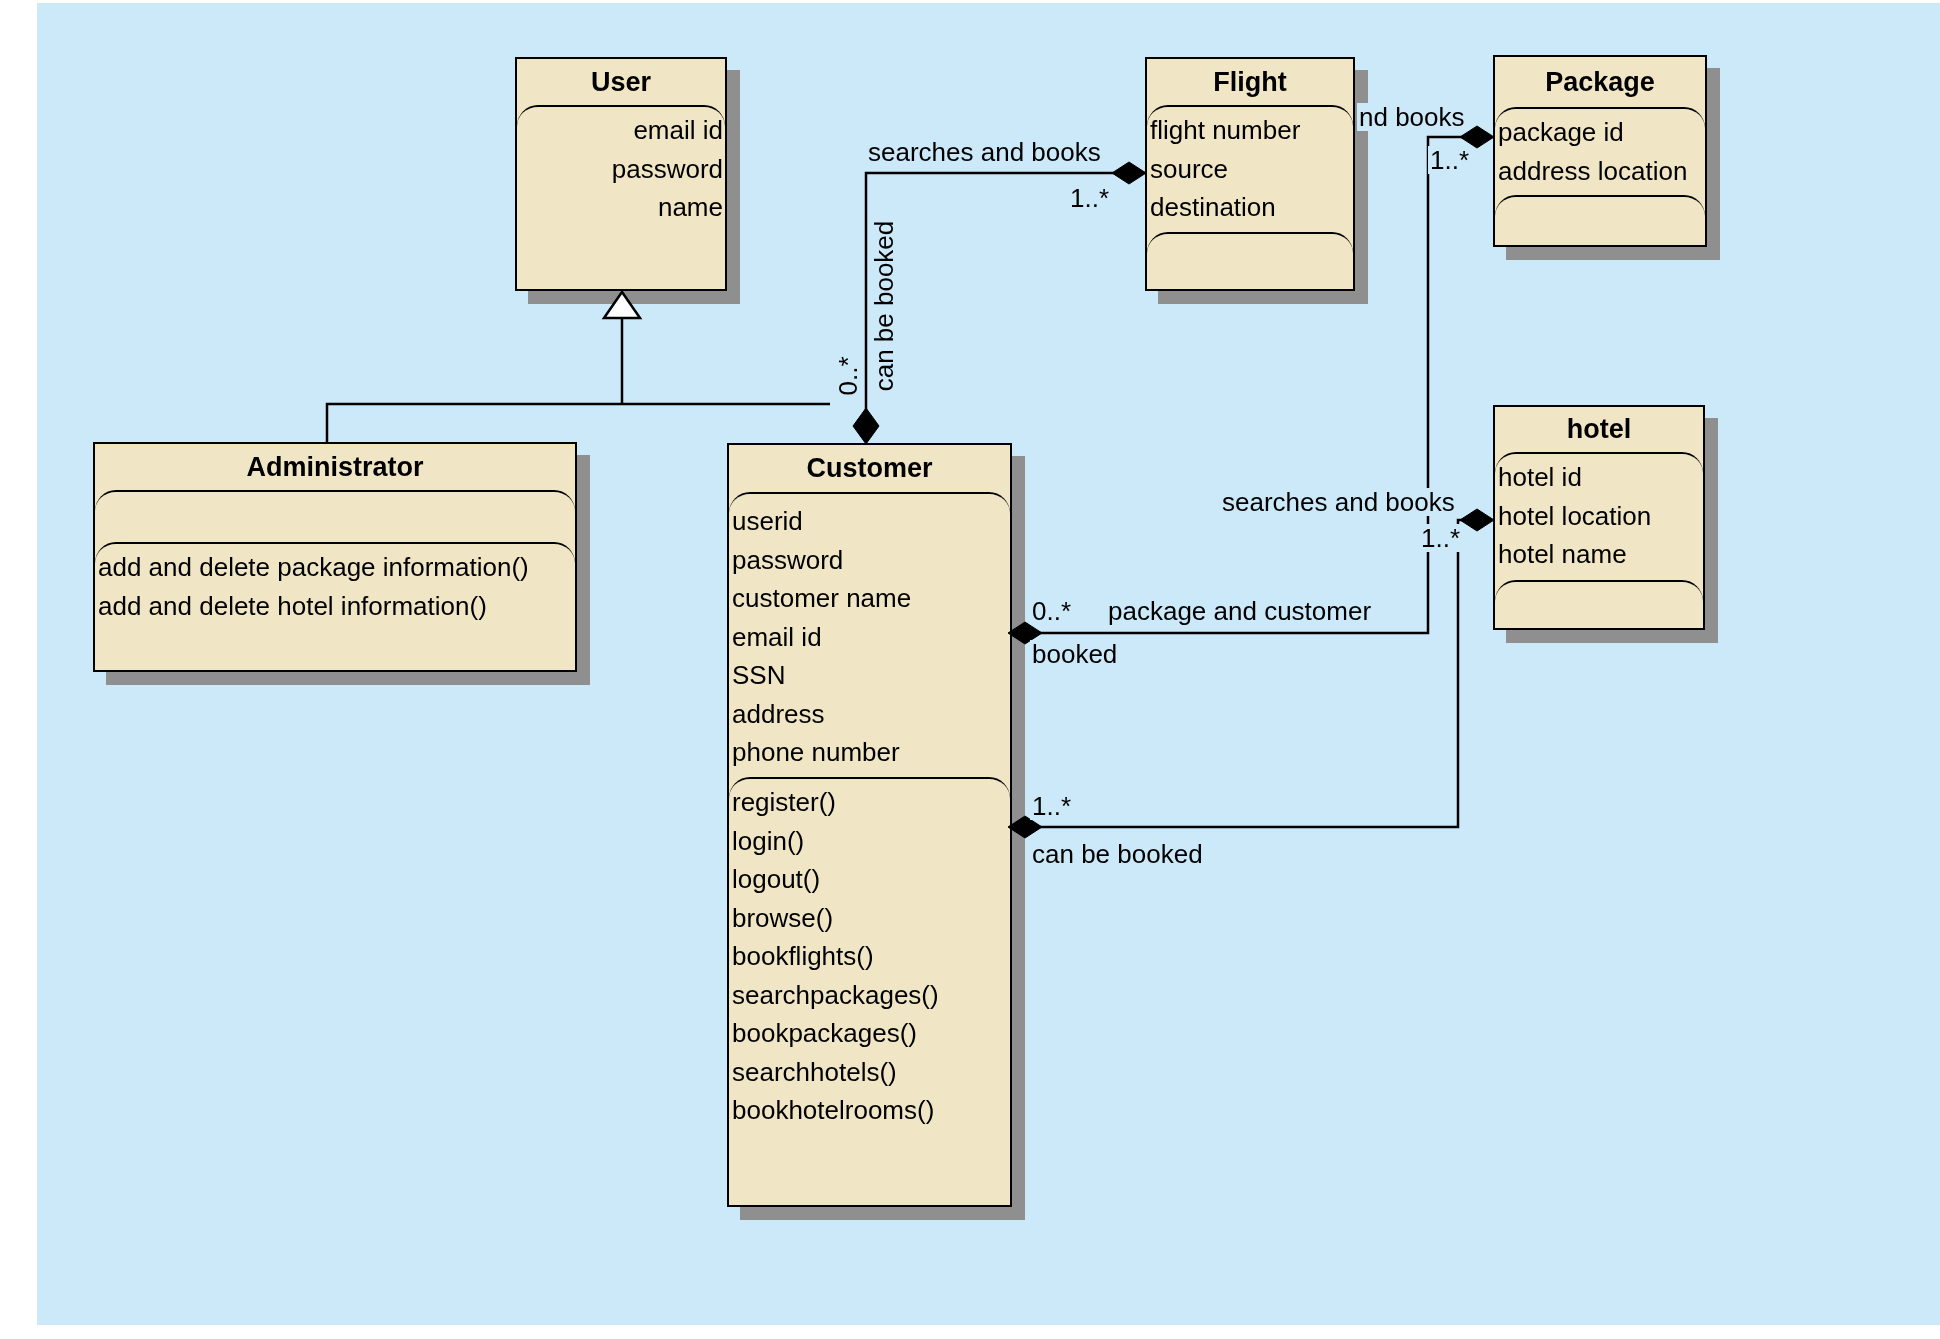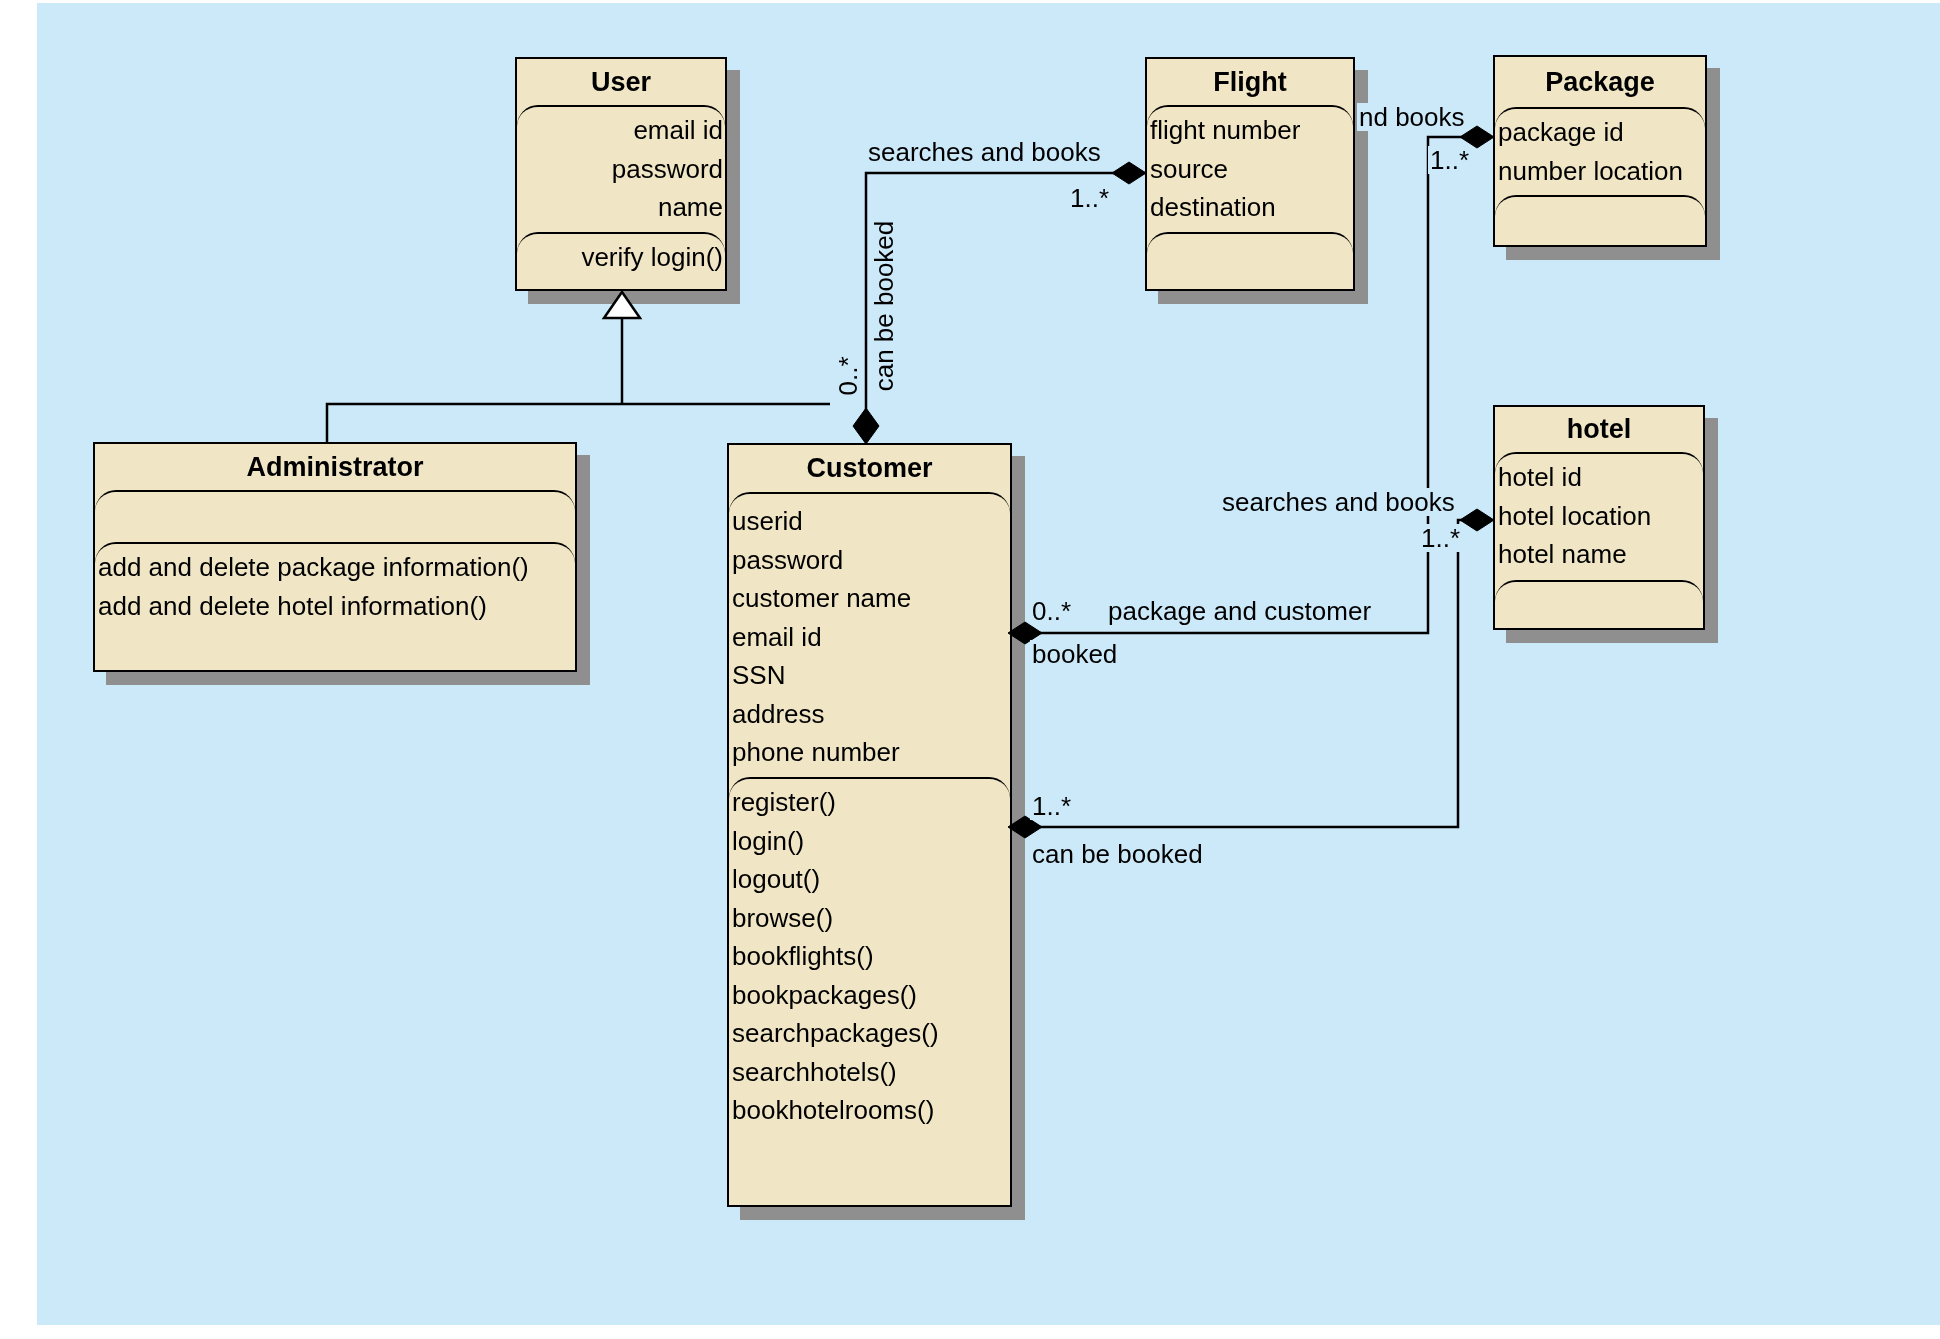--- a/index.html
+++ b/index.html
@@ -58,40 +58,37 @@
     </g>
   </svg>
 
   <div class="uml-class" style="left:515px;top:57px;width:212px;height:234px;text-align:right;">
     <div class="uml-title" style="height:46px;">User</div>
     <div class="uml-attrs" style="height:127px;">
       <div class="member">email id</div>
       <div class="member">password</div>
       <div class="member">name</div>
     </div>
-    <div class="uml-ops" style="flex:1;">
-      <div class="member">verify login()</div>
-    </div>
   </div>
 
   <div class="uml-class" style="left:1145px;top:57px;width:210px;height:234px;">
     <div class="uml-title" style="height:46px;">Flight</div>
     <div class="uml-attrs" style="height:127px;">
       <div class="member">flight number</div>
       <div class="member">source</div>
       <div class="member">destination</div>
     </div>
     <div class="uml-ops" style="flex:1;"></div>
   </div>
 
   <div class="uml-class" style="left:1493px;top:55px;width:214px;height:192px;">
     <div class="uml-title" style="height:50px;">Package</div>
     <div class="uml-attrs" style="height:88px;">
       <div class="member">package id</div>
-      <div class="member">number location</div>
+      <div class="member">address location</div>
     </div>
     <div class="uml-ops" style="flex:1;"></div>
   </div>
 
   <div class="uml-class" style="left:93px;top:442px;width:484px;height:230px;">
     <div class="uml-title" style="height:46px;">Administrator</div>
     <div class="uml-attrs" style="height:52px;"></div>
     <div class="uml-ops" style="flex:1;">
       <div class="member">add and delete package information()</div>
       <div class="member">add and delete hotel information()</div>
@@ -108,22 +105,22 @@
       <div class="member">SSN</div>
       <div class="member">address</div>
       <div class="member">phone number</div>
     </div>
     <div class="uml-ops" style="flex:1;padding-top:4px;">
       <div class="member">register()</div>
       <div class="member">login()</div>
       <div class="member">logout()</div>
       <div class="member">browse()</div>
       <div class="member">bookflights()</div>
+      <div class="member">searchpackages()</div>
       <div class="member">bookpackages()</div>
-      <div class="member">searchpackages()</div>
       <div class="member">searchhotels()</div>
       <div class="member">bookhotelrooms()</div>
     </div>
   </div>
 
   <div class="uml-class" style="left:1493px;top:405px;width:212px;height:225px;">
     <div class="uml-title" style="height:45px;">hotel</div>
     <div class="uml-attrs" style="height:128px;">
       <div class="member">hotel id</div>
       <div class="member">hotel location</div>

